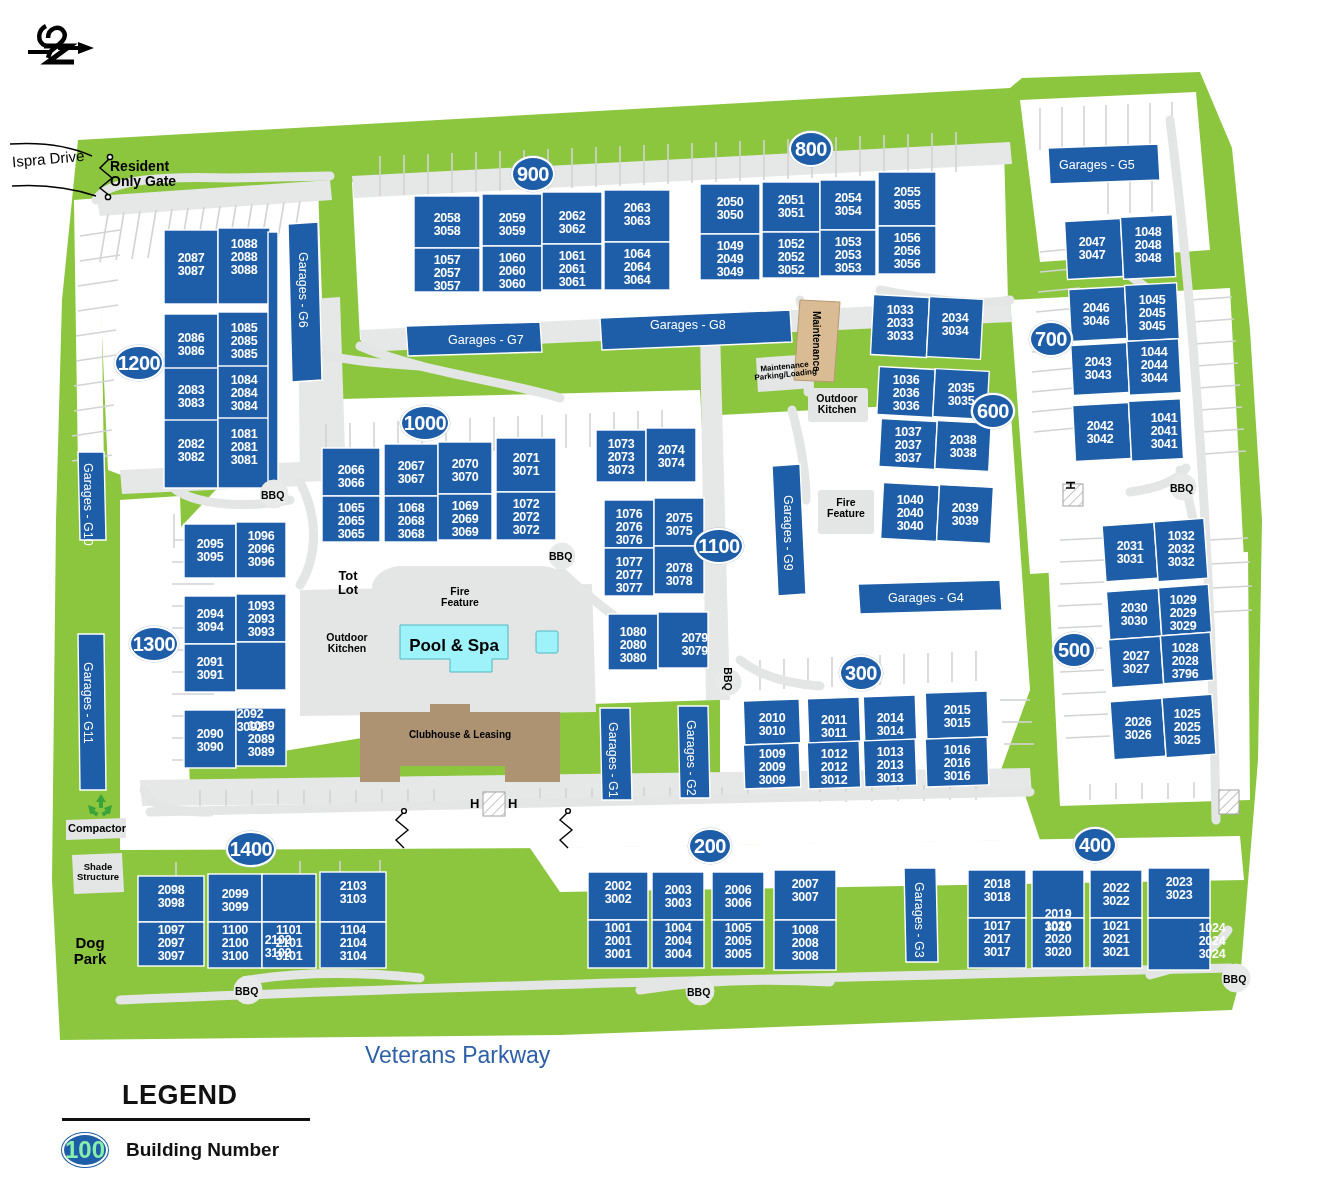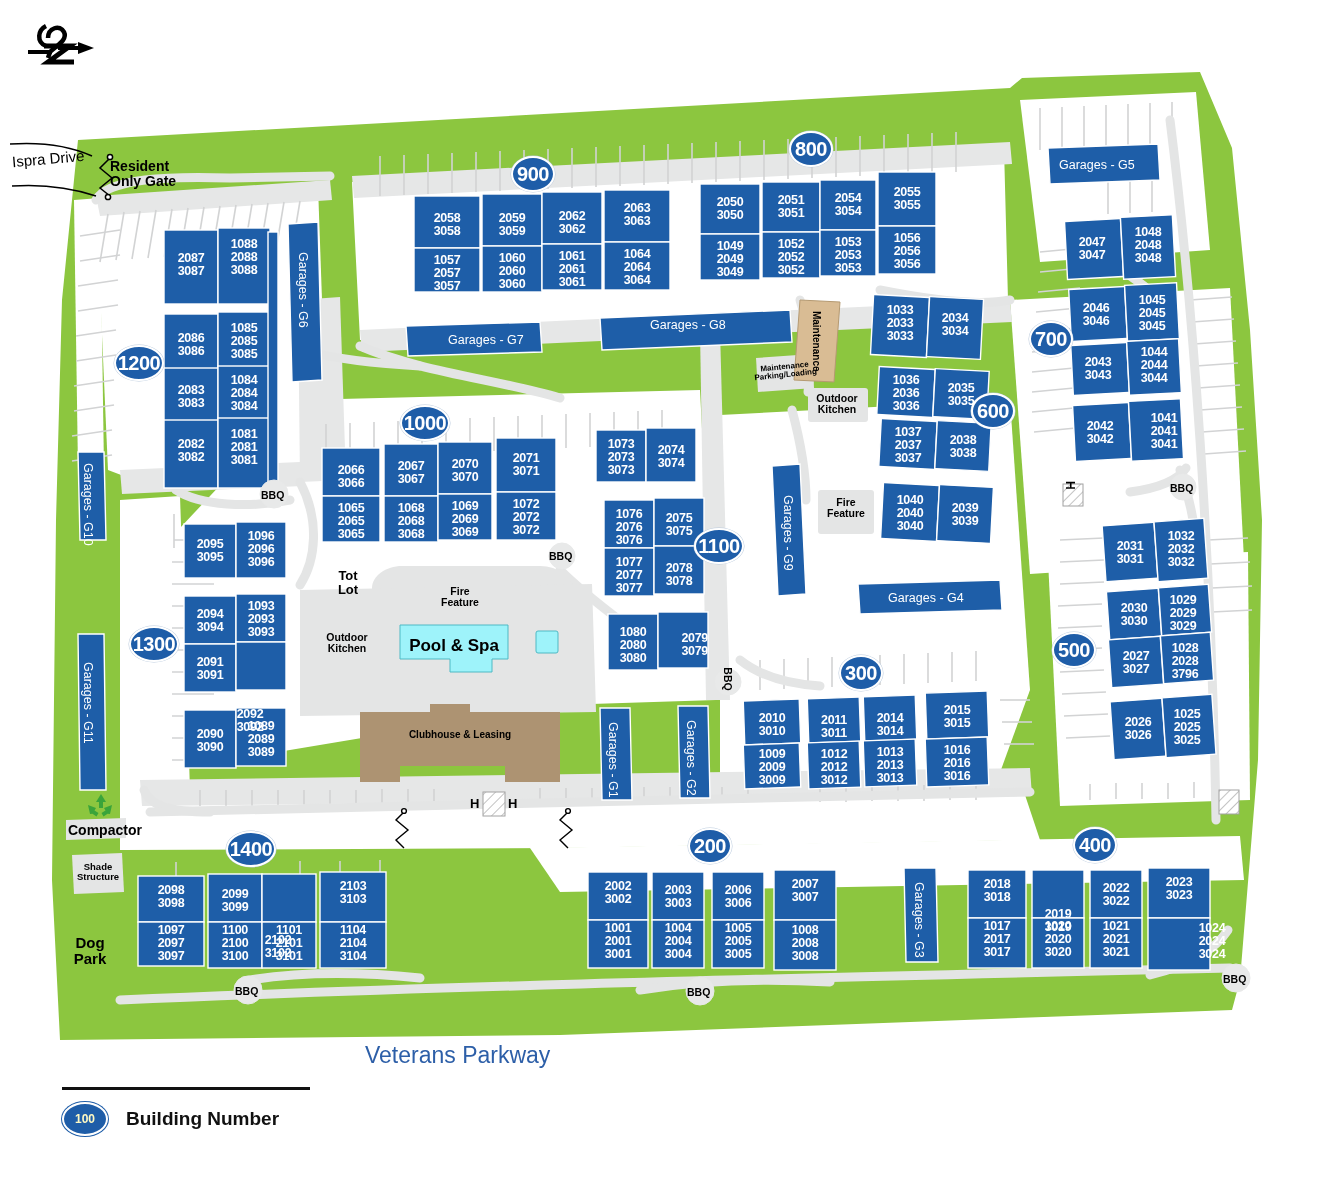--- a/index.html
+++ b/index.html
@@ -29,22 +29,22 @@
        font-family:"Liberation Sans",sans-serif;}
 
   .road-name{position:absolute;color:#2d5fa8;font-size:23px;font-family:"Liberation Sans",sans-serif;}
   .street{position:absolute;color:#000;font-size:15px;font-family:"Liberation Sans",sans-serif;}
 
   
   #legend{position:absolute;left:62px;top:1080px;width:330px;}
   #legend .ltitle{font-size:27px;font-weight:bold;color:#111;letter-spacing:0.5px;padding-left:60px;}
   #legend .lrule{border-top:3px solid #111;width:248px;margin:7px 0 12px 0;}
   #legend .lrow{display:flex;align-items:center;gap:18px;}
-  #legend .lbadge{width:42px;height:30px;border-radius:50%;background:#1e5da8;color:#fef9c3;
-      font-weight:bold;font-size:12px;display:flex;align-items:center;justify-content:center;
+  #legend .lbadge{width:42px;height:30px;border-radius:50%;background:#1e5da8;color:#86efac;
+      font-weight:bold;font-size:24px;display:flex;align-items:center;justify-content:center;
       border:2px solid #fff;box-shadow:0 0 0 1px #1e5da8;}
   #legend .ltext{font-size:19px;font-weight:bold;color:#111;}
 </style>
 </head>
 <body>
 
 <div id="map-root">
 
 <svg class="map-svg" viewBox="0 0 1336 1197" xmlns="http://www.w3.org/2000/svg">
   <defs>
@@ -1111,35 +1111,36 @@
 <div class="dark" style="left:66px;top:935px;width:48px;font-size:15px;">
   <div>Dog</div>
   <div>Park</div>
 </div>
 
 <div class="dark" style="left:70px;top:862px;width:56px;font-size:9.5px;">
   <div>Shade</div>
   <div>Structure</div>
 </div>
 
-<div class="dark" style="left:68px;top:823px;width:56px;font-size:14px;">Compactor</div>
+<div class="dark" style="left:68px;top:823px;width:56px;font-size:11px;">Compactor</div>
 
 <div class="bbq" style="left:261px;top:489px;">BBQ</div>
 <div class="bbq" style="left:549px;top:550px;">BBQ</div>
 <div class="bbq" style="left:716px;top:673px;transform:rotate(90deg);">BBQ</div>
 <div class="bbq" style="left:235px;top:985px;">BBQ</div>
 <div class="bbq" style="left:687px;top:986px;">BBQ</div>
 <div class="bbq" style="left:1223px;top:973px;">BBQ</div>
 <div class="bbq" style="left:1170px;top:482px;">BBQ</div>
 
 <div class="dark" style="left:470px;top:797px;font-size:13px;">H</div>
 <div class="dark" style="left:508px;top:797px;font-size:13px;">H</div>
 <div class="dark" style="left:1065px;top:479px;font-size:12px;transform:rotate(90deg);">H</div>
 
 <div id="legend">
+  <div class="ltitle">LEGEND</div>
   <div class="lrule"></div>
   <div class="lrow">
     <div class="lbadge">100</div>
     <div class="ltext">Building Number</div>
   </div>
 </div>
 
 </div>
 
 </body></html>

